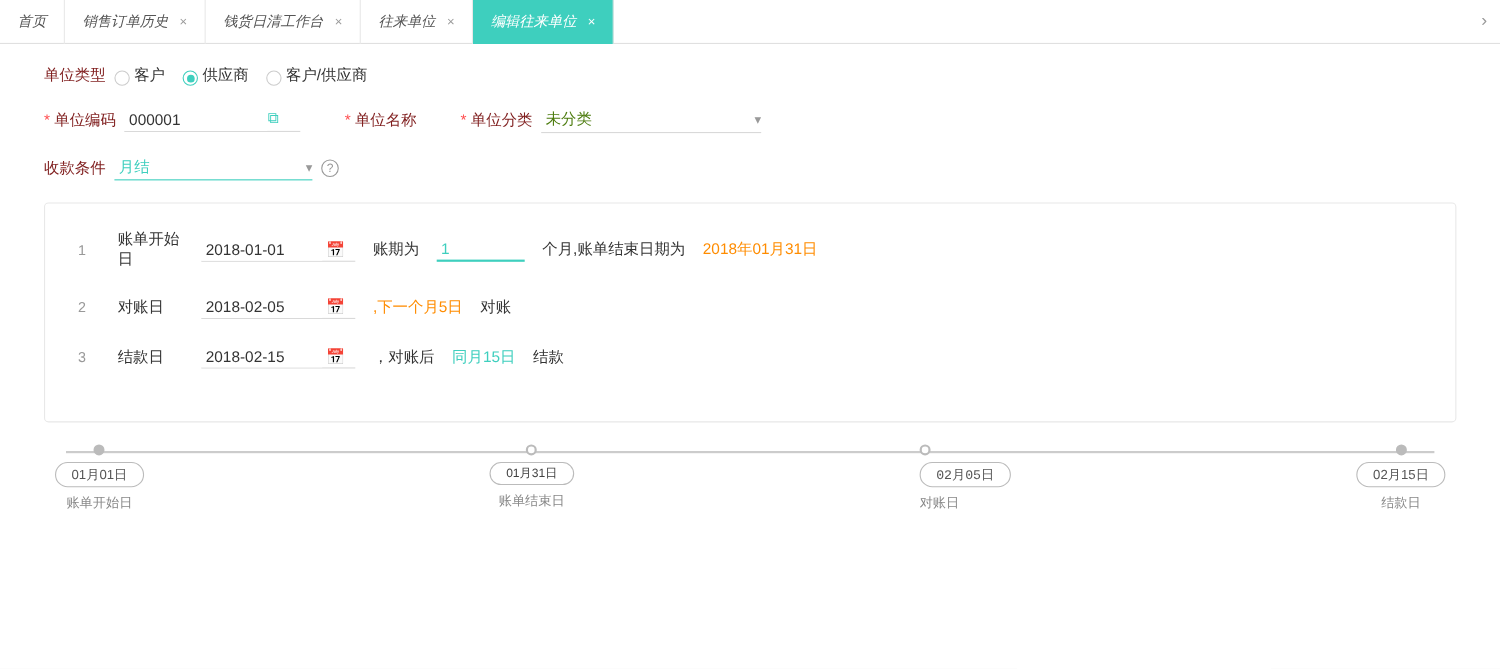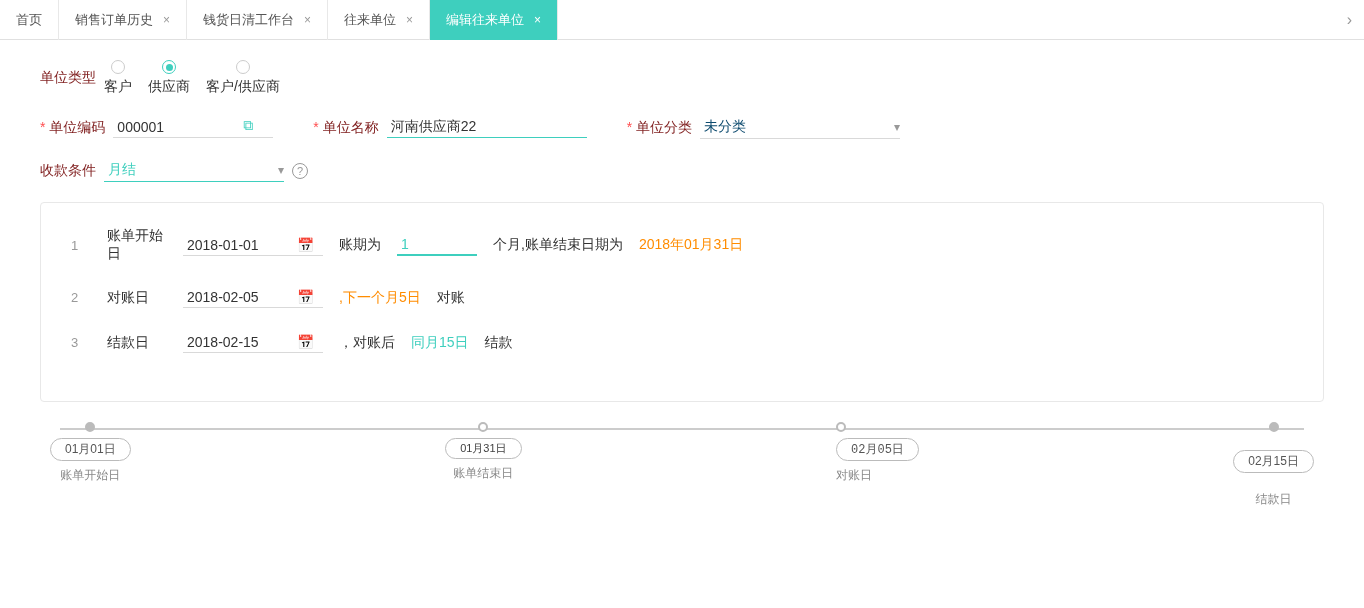--- a/index.html
+++ b/index.html
@@ -18,20 +18,21 @@
       display: flex;
       align-items: center;
       padding: 0 16px;
       height: 40px;
       cursor: pointer;
       font-size: 13px;
       color: #555;
       border-right: 1px solid #e8e8e8;
       white-space: nowrap;
       gap: 6px;
+      font-style: italic;
     }
     .tab-item.active {
       background: #3ecfbe;
       color: #fff;
     }
     .tab-close {
       font-size: 12px;
       color: #999;
       margin-left: 4px;
       cursor: pointer;
@@ -74,24 +75,23 @@
       content: '* ';
       color: #ff4d4f;
     }
     .radio-group {
       display: flex;
       align-items: center;
       gap: 16px;
     }
     .radio-item {
       display: flex;
-      align-items: center;
+      align-items: flex-end;
       gap: 4px;
       cursor: pointer;
-      flex-direction: column;
     }
     .radio-circle {
       width: 14px;
       height: 14px;
       border-radius: 50%;
       border: 1.5px solid #ccc;
       display: flex;
       align-items: center;
       justify-content: center;
       background: #fff;
@@ -172,21 +172,21 @@
       display: flex;
       align-items: center;
       border-bottom: 1px solid #d9d9d9;
       width: 200px;
       gap: 4px;
     }
     .select-category .select-text {
       flex: 1;
       padding: 2px 4px;
       font-size: 14px;
-      color: #0c4a6e;
+      color: #4d7c0f;
     }
 
     
     .period-box {
       border: 1px solid #e8e8e8;
       border-radius: 4px;
       padding: 24px 30px;
       margin-bottom: 20px;
     }
     .period-title {
@@ -309,21 +309,20 @@
   <div class="form-row">
     <div class="form-group">
       <span class="form-label required">单位编码</span>
       <div class="input-with-icon">
         <input type="text" value="000001" style="">
         <span class="input-icon">⧉</span>
       </div>
     </div>
     <div class="form-group">
       <span class="form-label required">单位名称</span>
-      <input type="text" class="form-input" style="width: 200px; border-bottom-color: rgb(62, 207, 190);" value="河南供应商22">
     </div>
     <div class="form-group">
       <span class="form-label required">单位分类</span>
       <div class="select-category">
         <span class="select-text">未分类</span>
         <span class="chevron-icon">▾</span>
       </div>
     </div>
   </div>
 
@@ -396,21 +395,21 @@
           <div style="border:1px solid #bbb;border-radius:20px;padding:2px 14px;font-size:11px;color:#404040;background:#fff;">01月31日</div>
           <div style="font-size:12px;color:#888;">账单结束日</div>
         </div>
 
         <div style="display:flex;flex-direction:column;align-items:flex-start;gap:6px;font-family:Liberation Mono, monospace;">
           <div style="width:10px;height:10px;border-radius:50%;background:#fff;border:2px solid #bbb;"></div>
           <div style="border:1px solid #bbb;border-radius:20px;padding:2px 14px;font-size:12px;color:#555;background:#fff;">02月05日</div>
           <div style="font-size:12px;color:#888;">对账日</div>
         </div>
 
-        <div style="display:flex;flex-direction:column;align-items:center;gap:18px;">
+        <div style="display:flex;flex-direction:column;align-items:center;gap:6px;">
           <div style="width:10px;height:10px;border-radius:50%;background:#bbb;border:2px solid #bbb;"></div>
           <div style="border:1px solid #bbb;border-radius:20px;padding:2px 14px;font-size:12px;color:#555;background:#fff;">02月15日</div>
           <div style="font-size:12px;color:#888;">结款日</div>
         </div>
       </div>
     </div>
   </div>
 
 </div>
 

